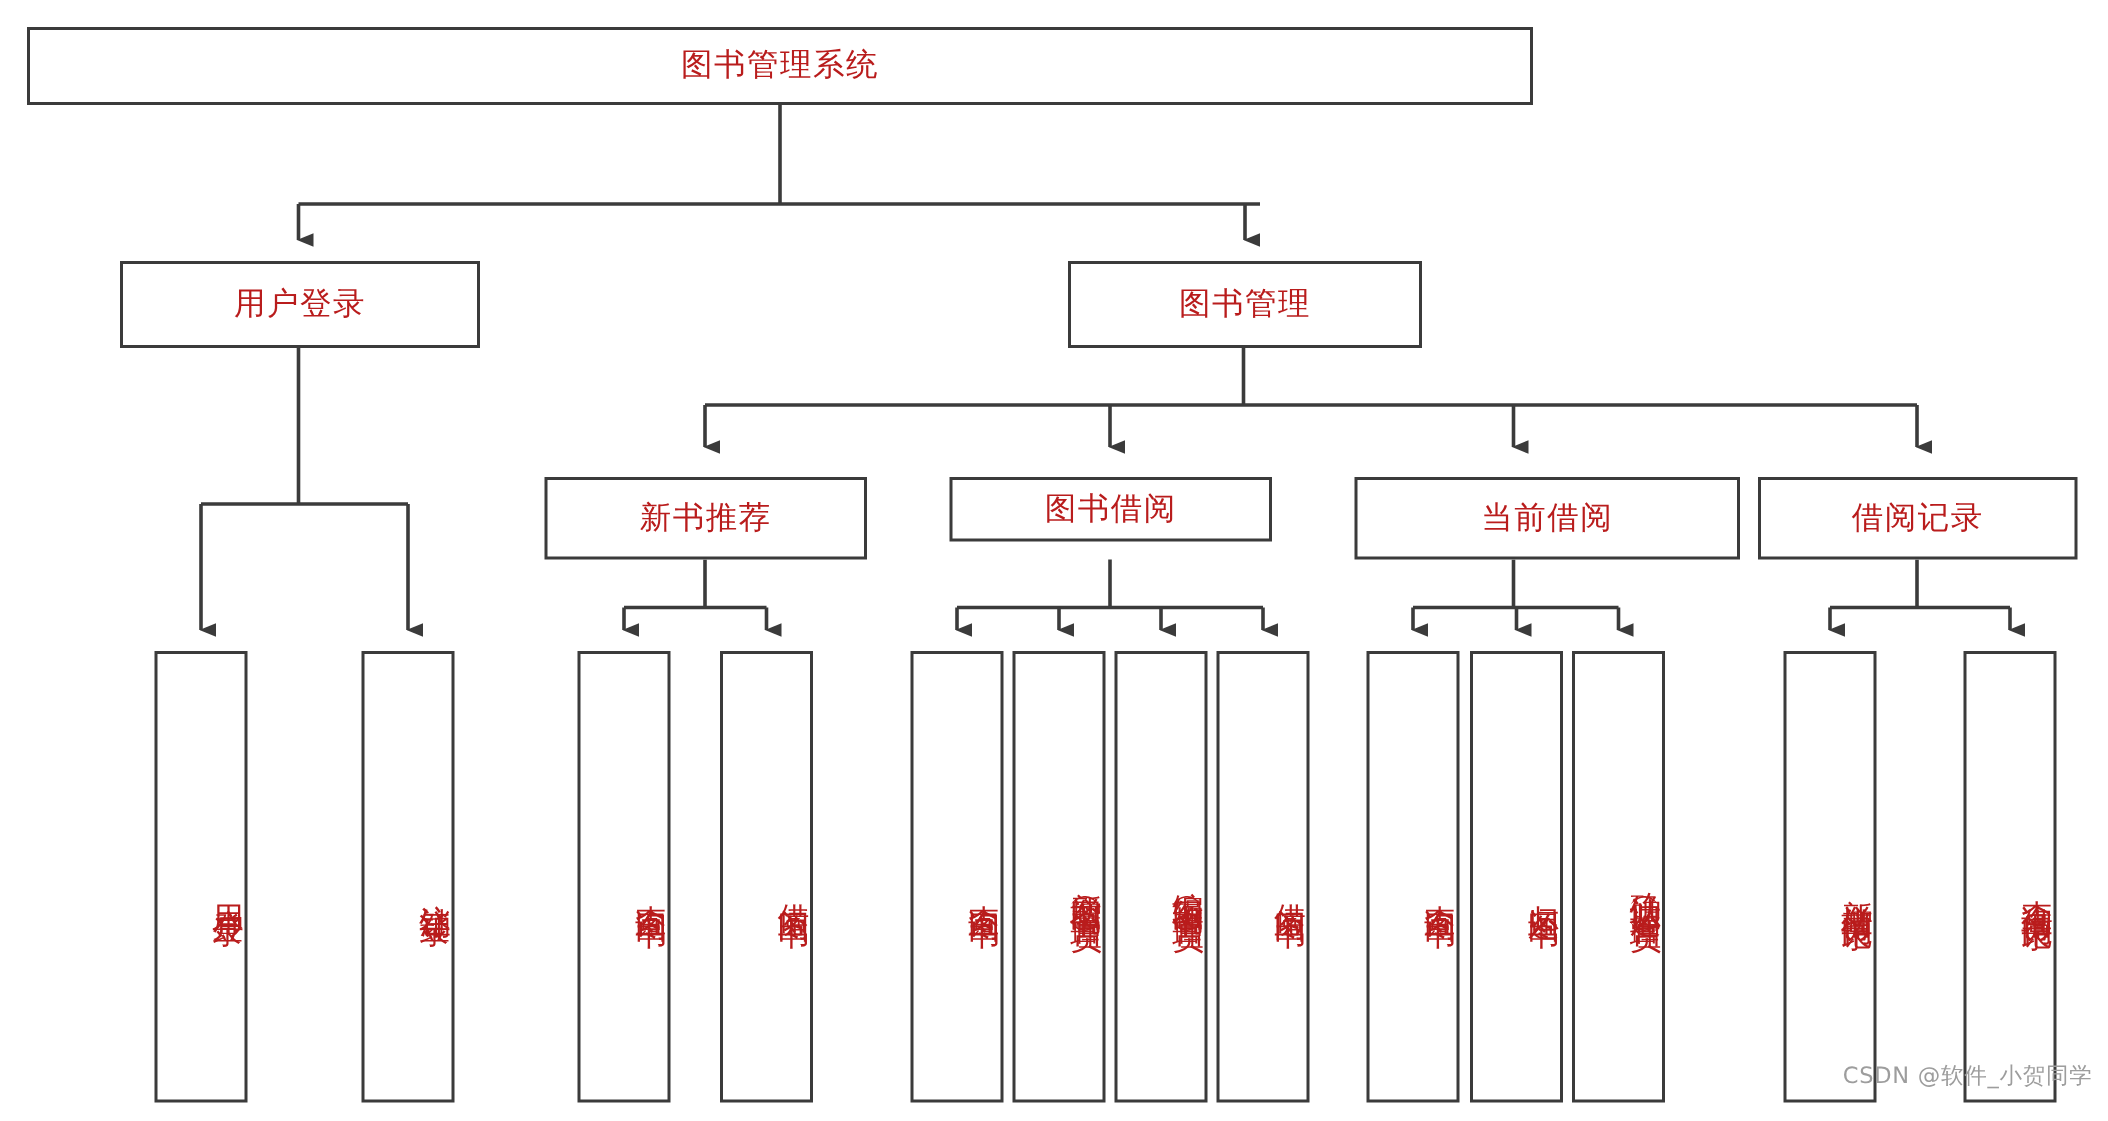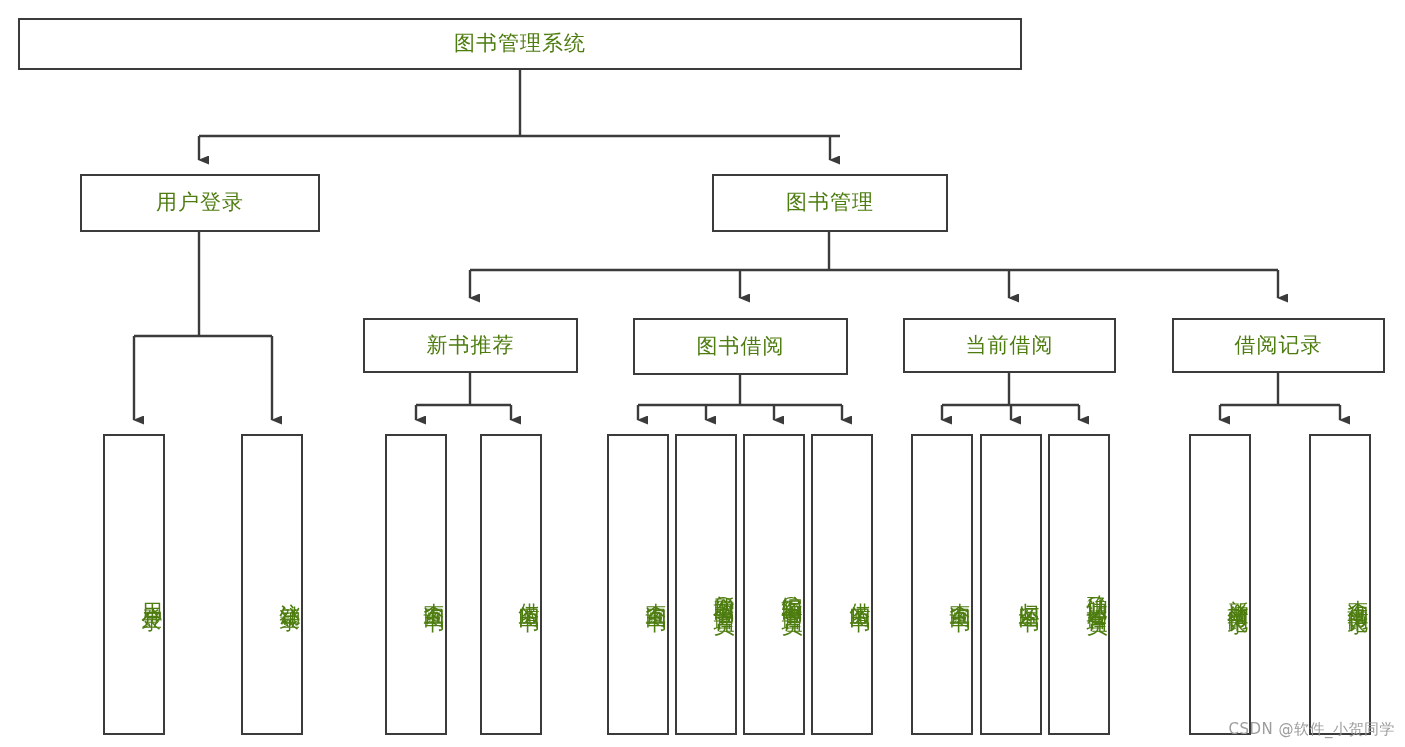--- a/index.html
+++ b/index.html
@@ -12,21 +12,21 @@
   svg#connectors{position:absolute;left:0;top:0;width:1405px;height:747px;}
 
   .node{
     position:absolute;
     box-sizing:border-box;
     background:#ffffff;
     border:2.2px solid #3b3b3b;
     display:flex;
     align-items:center;
     justify-content:center;
-    color:#4d7c0f;
+    color:#b91c1c;
     z-index:2;
   }
   .node.horizontal{
     font-size:21px;
     letter-spacing:1px;
     line-height:1.2;
   }
   .node.vertical{
     writing-mode:vertical-rl;
     text-orientation:upright;
@@ -38,21 +38,21 @@
     line-height:1.05;
   }
   .node.vertical .label{
     writing-mode:vertical-rl;
     text-orientation:upright;
     white-space:nowrap;
   }
   #watermark{
     position:absolute;
     right:10px;
-    bottom:8px;
+    bottom:20px;
     font-size:15px;
     color:#9d9d9d;
     z-index:5;
     white-space:nowrap;
     letter-spacing:0.5px;
   }
 </style>
 </head>
 <body>
 
@@ -117,25 +117,25 @@
   </div>
 
   <div class="node horizontal" style="left:363px;top:318px;width:215px;height:55px;">
     <span class="label">新书推荐</span>
   </div>
 
   <div class="node horizontal" style="left:712px;top:174px;width:236px;height:58px;">
     <span class="label">图书管理</span>
   </div>
 
-  <div class="node horizontal" style="left:633px;top:318px;width:215px;height:57px;">
+  <div class="node horizontal" style="left:633px;top:318px;width:215px;height:43px;">
     <span class="label">图书借阅</span>
   </div>
 
-  <div class="node horizontal" style="left:903px;top:318px;width:213px;height:55px;">
+  <div class="node horizontal" style="left:903px;top:318px;width:257px;height:55px;">
     <span class="label">当前借阅</span>
   </div>
 
   <div class="node horizontal" style="left:1172px;top:318px;width:213px;height:55px;justify-content:center;">
     <span class="label">借阅记录</span>
   </div>
 
   <div class="node vertical" style="left:103px;top:434px;width:62px;height:301px;">
     <span class="label">用户登录</span>
   </div>

